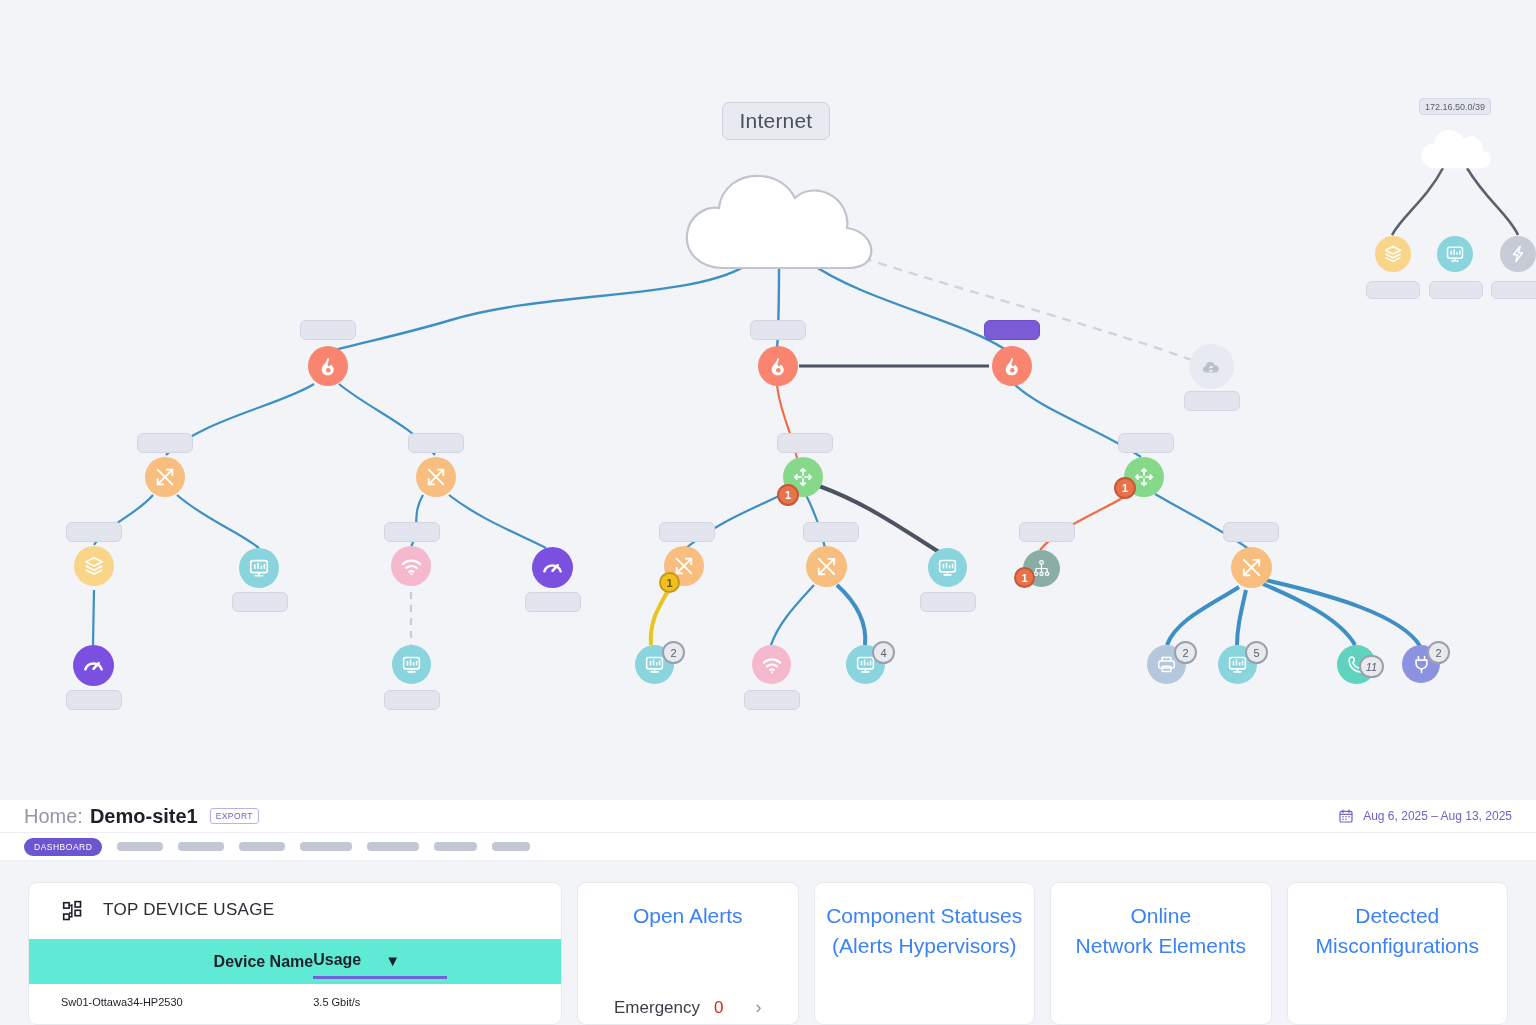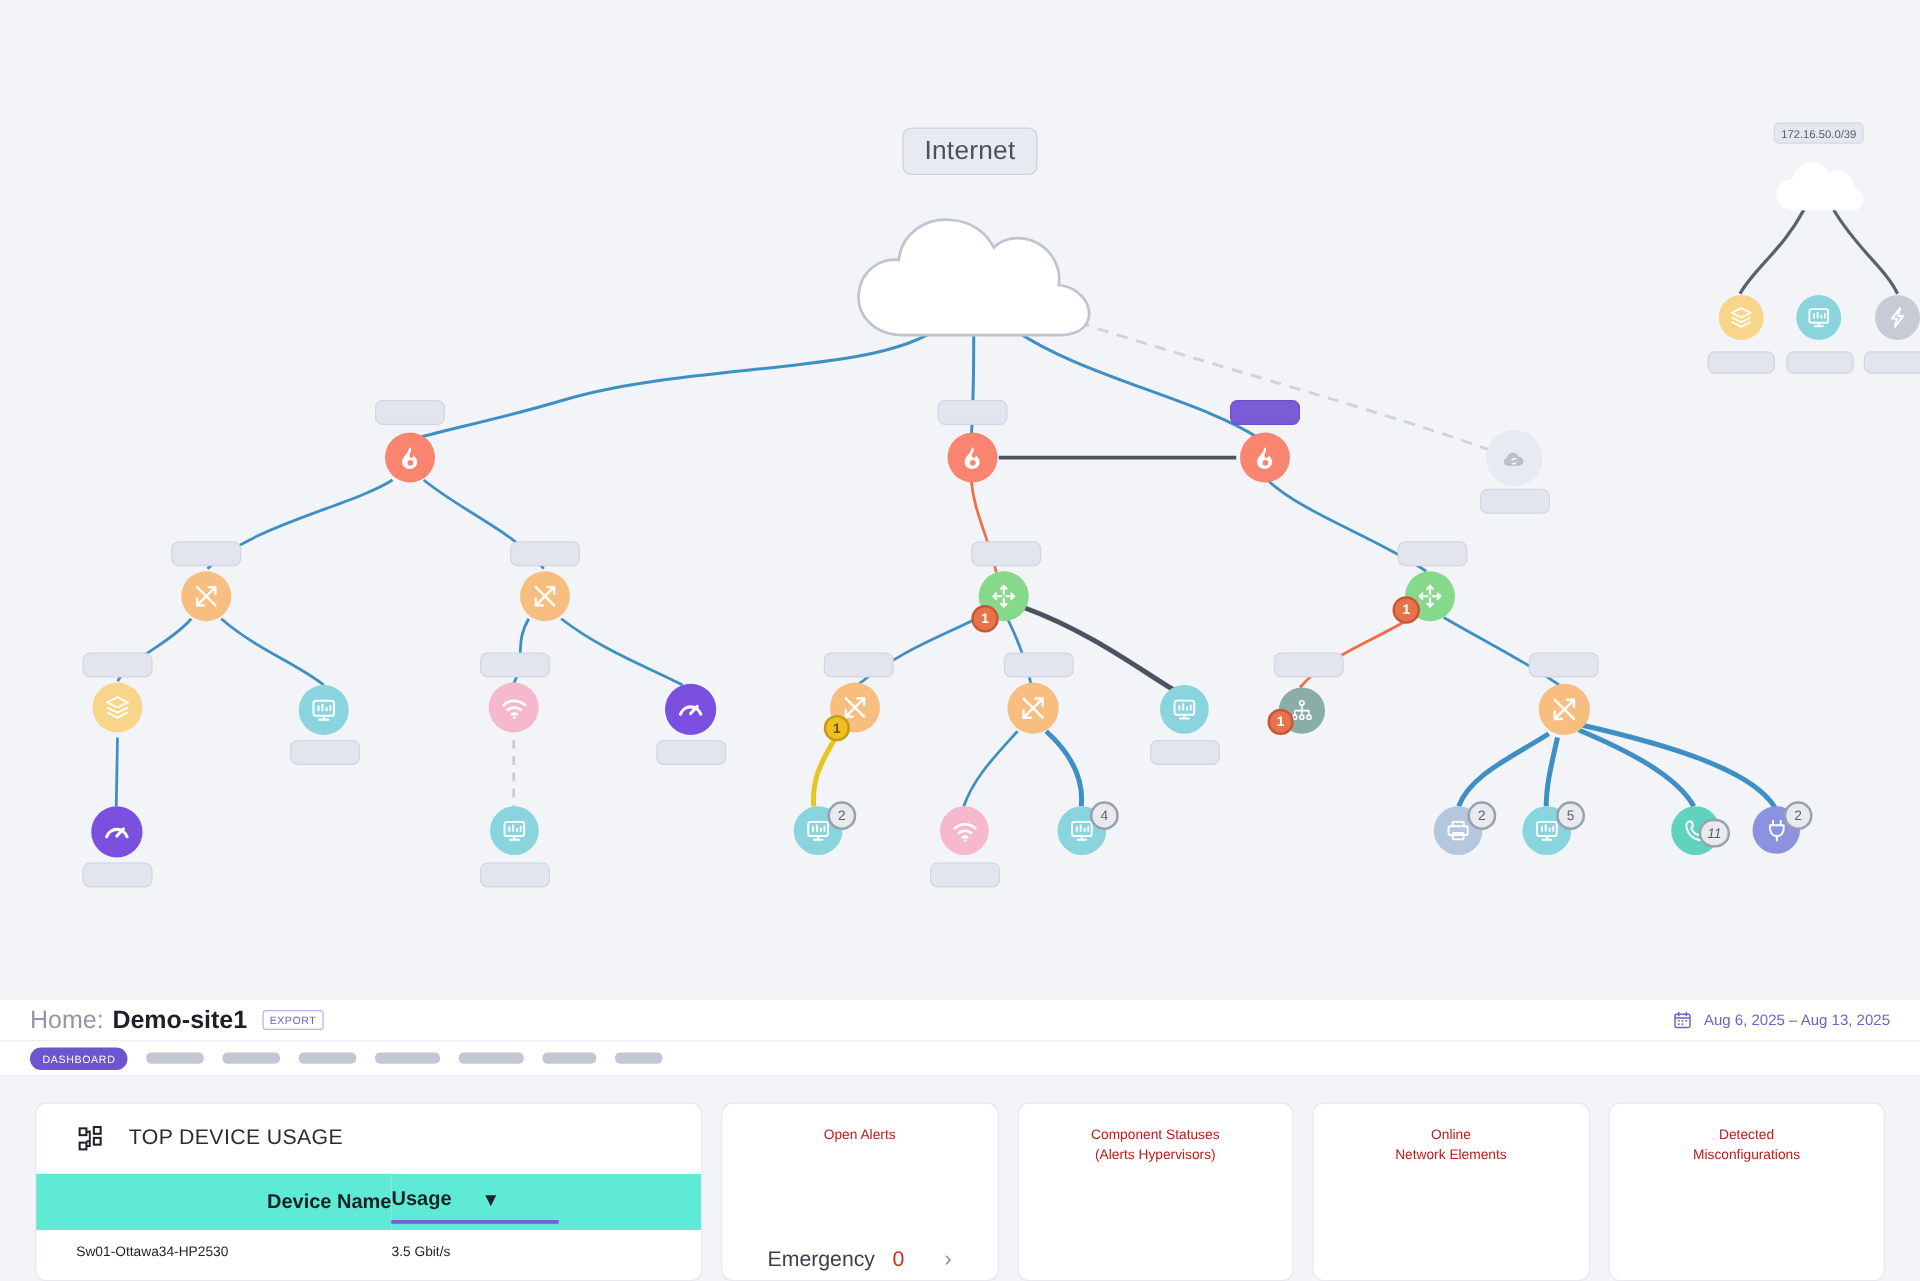--- a/index.html
+++ b/index.html
@@ -61,21 +61,21 @@
   #tabbar{position:absolute;left:0;top:38px;width:1536px;height:28px;background:#fff;
           border-bottom:1px solid #eceef3;display:flex;align-items:center;padding:0 24px;box-sizing:border-box;gap:15px;}
   #tab-dashboard{background:#6c55cf;color:#fff;font-size:8.5px;letter-spacing:.5px;
                  border-radius:9px;padding:4px 10px;}
   .tab-ph{background:#c3c7d4;border-radius:4px;height:9px;}
 
   #cards{position:absolute;left:0;top:77px;width:1536px;height:153px;display:flex;gap:15px;padding:10px 28px 0 28px;box-sizing:border-box;}
   .card{background:#fff;border:1px solid #e7e9ef;border-radius:9px;box-sizing:border-box;}
   #card-usage{width:534px;padding:0;}
   .card-sm{flex:1;display:flex;flex-direction:column;align-items:center;padding-top:18px;}
-  .card-sm-title{color:#b91c1c;font-size:11px;text-align:left;line-height:1.42;}
+  .card-sm-title{color:#3b82f6;font-size:21px;text-align:left;line-height:1.42;}
 
   #usage-head{display:flex;gap:16px;padding:17px 0 13px 32px;}
   #usage-title{color:#2a2d36;font-size:17px;letter-spacing:.3px;}
   #usage-table{width:100%;border-collapse:collapse;}
   #usage-table th{background:#5eead4;font-size:16px;font-weight:700;color:#1d2029;text-align:right;padding:12px 0 12px 32px;}
   #usage-table th.usage-col{padding-left:0;position:relative;}
   #usage-table th.usage-col .uwrap{display:flex;align-items:center;gap:24px;border-bottom:3px solid #7260d4;
                                     padding-bottom:7px;margin-bottom:-7px;width:134px;}
   #usage-table td{font-size:11px;color:#1d2029;padding:12px 0 0 32px;}
   #usage-table td.usage-col{padding-left:0;}

